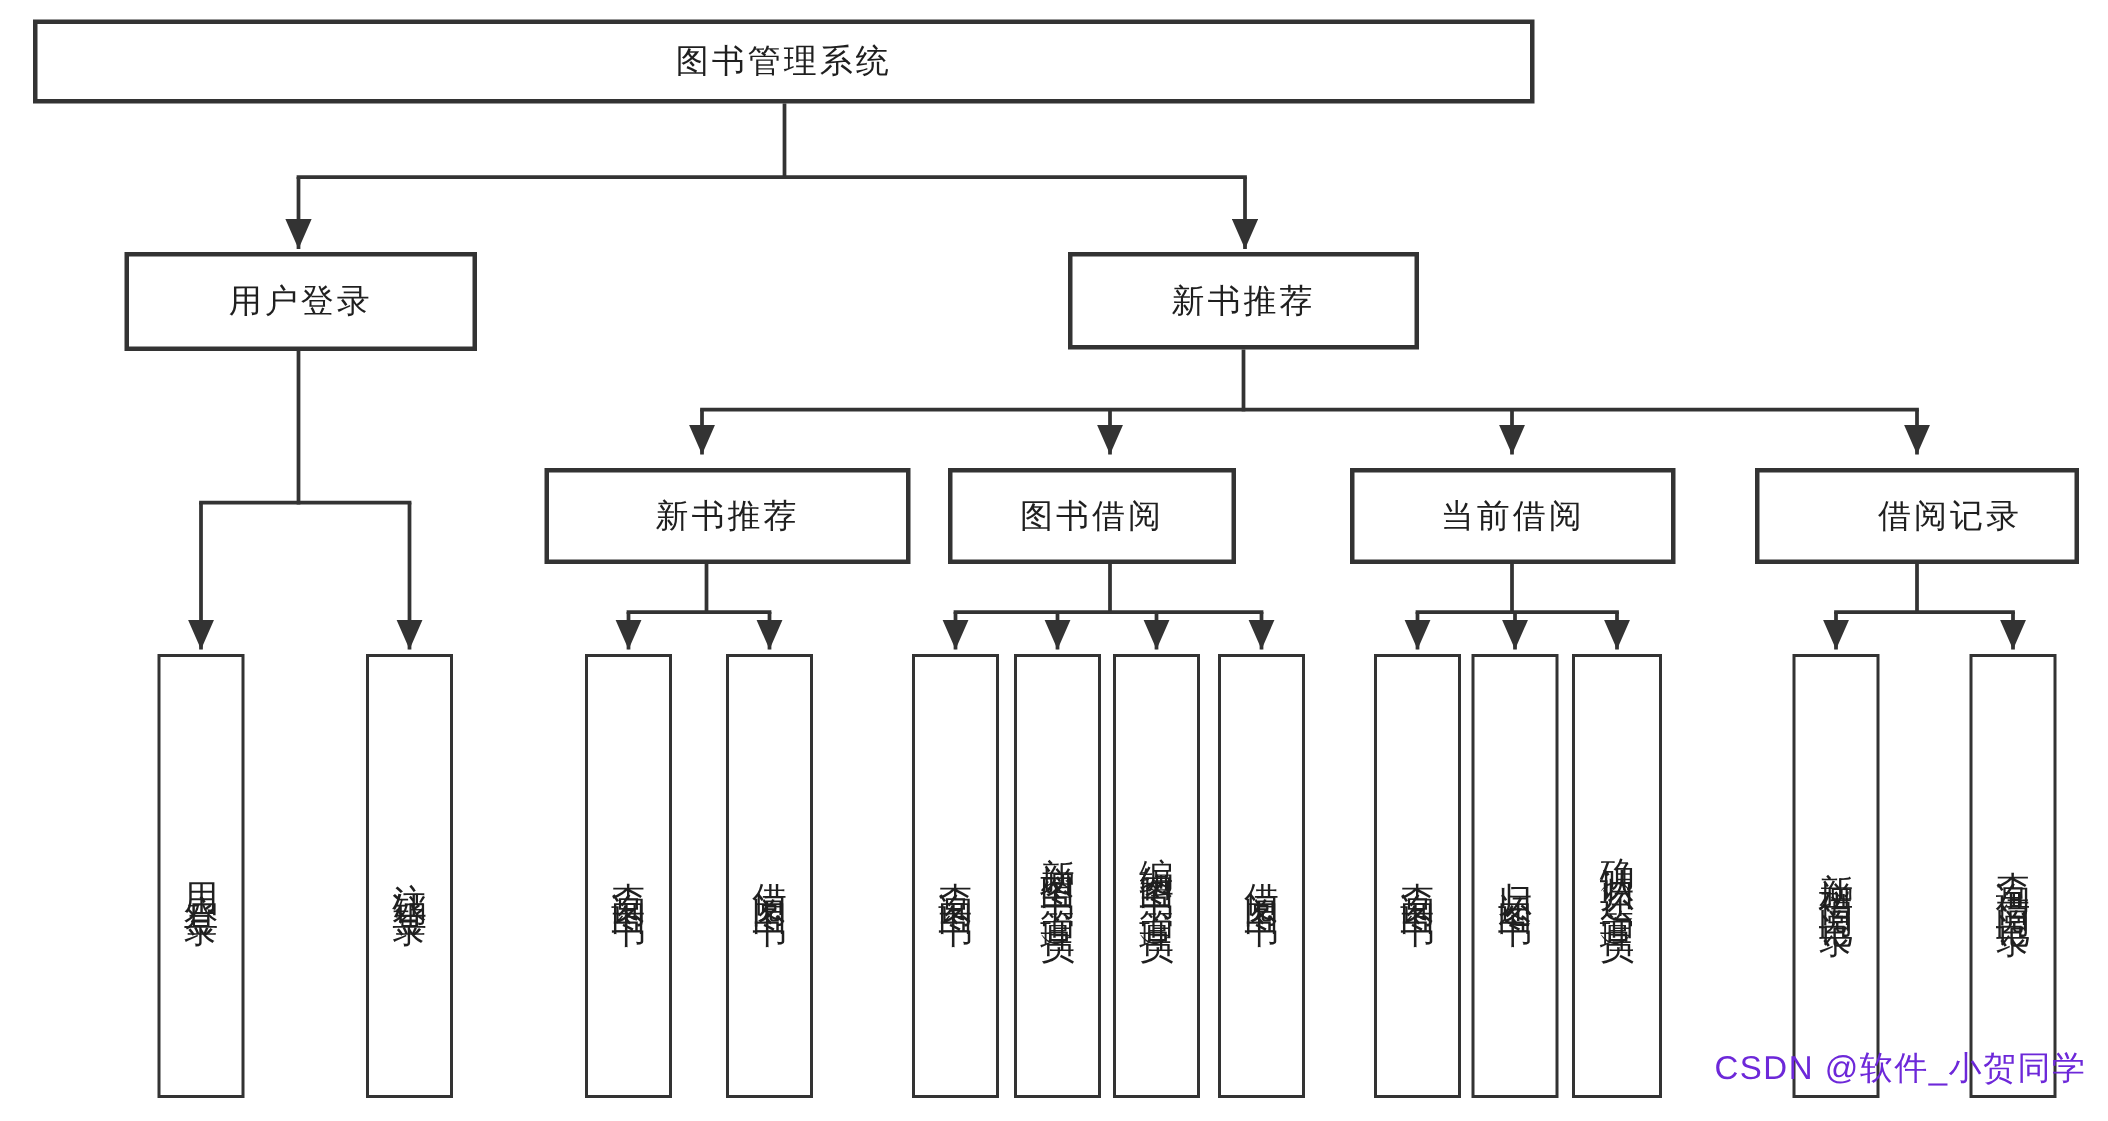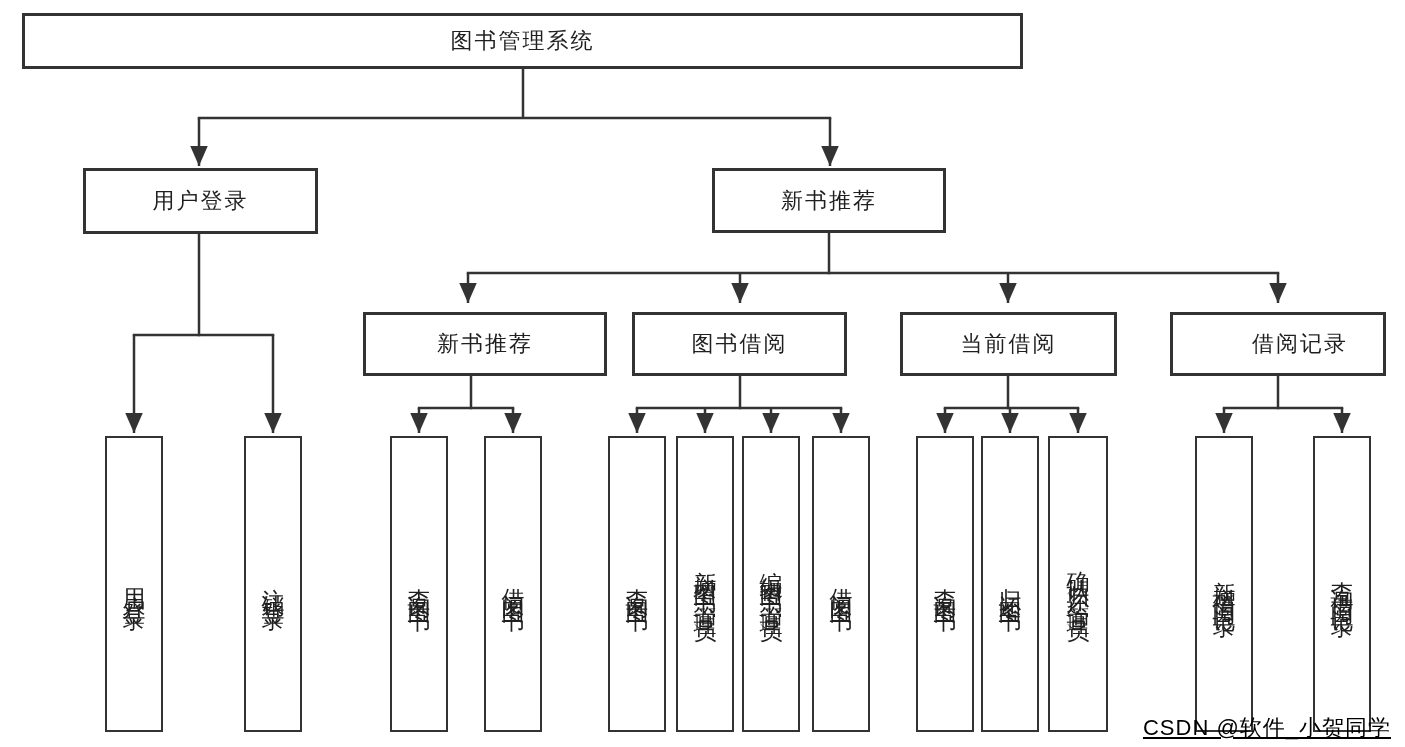--- a/index.html
+++ b/index.html
@@ -39,21 +39,21 @@
     letter-spacing: 2px;
     white-space: nowrap;
   }
   .root-node {
     left: 22px; top: 13px; width: 1001px; height: 56px;
   }
   .l1-user   { left: 83px;  top: 168px; width: 235px; height: 66px; }
   .l1-mgmt   { left: 712px; top: 168px; width: 234px; height: 65px; }
   .l2 { top: 312px; height: 64px; }
   .l2-newbook { left: 363px;  width: 244px; }
-  .l2-borrow  { left: 632px;  width: 215px; }
+  .l2-borrow  { left: 632px;  width: 192px; }
   .l2-current { left: 900px;  width: 217px; }
   .l2-records { left: 1170px; width: 216px; padding-left: 44px; }
   .v-node {
     top: 436px;
     height: 296px;
     border-width: 2.5px;
     writing-mode: vertical-rl;
     text-orientation: mixed;
     font-size: 23px;
     letter-spacing: 7px;
@@ -69,27 +69,26 @@
   .leaf-bb3   { left: 742px;  width: 58px; }
   .leaf-bb4   { left: 812px;  width: 58px; }
   .leaf-cb1   { left: 916px;  width: 58px; }
   .leaf-cb2   { left: 981px;  width: 58px; }
   .leaf-cb3   { left: 1048px; width: 60px; }
   .leaf-br1   { left: 1195px; width: 58px; }
   .leaf-br2   { left: 1313px; width: 58px; }
   .watermark {
     position: absolute;
     right: 14px;
-    bottom: 4px;
+    bottom: 20px;
     z-index: 3;
     font-size: 22px;
-    color: #000000;
+    color: #6d28d9;
     letter-spacing: 1px;
     white-space: nowrap;
-    text-decoration: underline;
   }
 </style>
 </head>
 <body>
 
 <div class="canvas">
 
   <svg class="connectors" width="1405" height="747" viewBox="0 0 1405 747">
     <defs>
       <marker id="arrow" markerWidth="8" markerHeight="7" refX="8" refY="3.5" orient="auto" markerUnits="strokeWidth">

